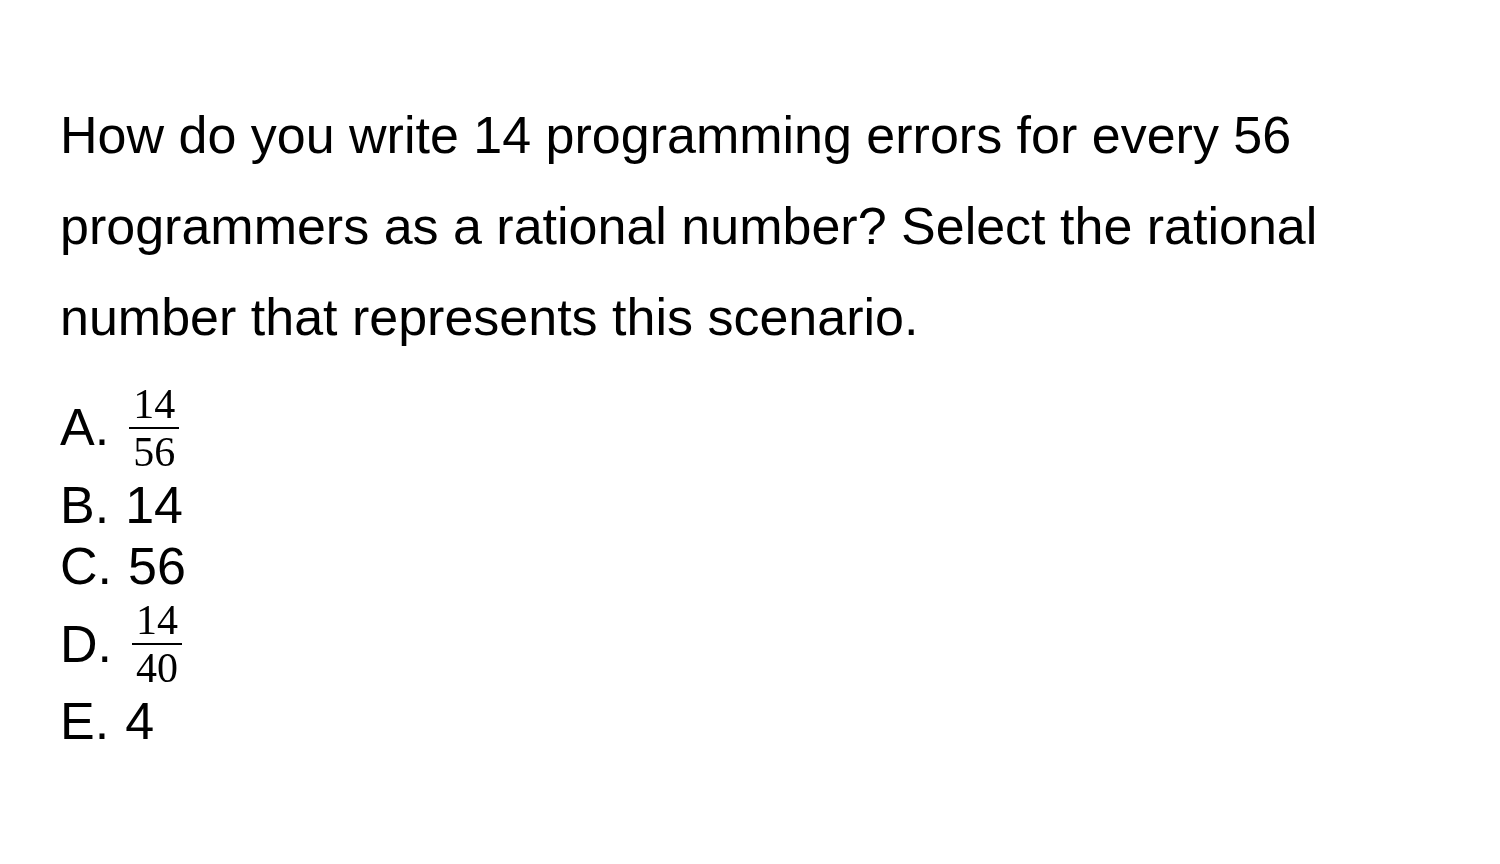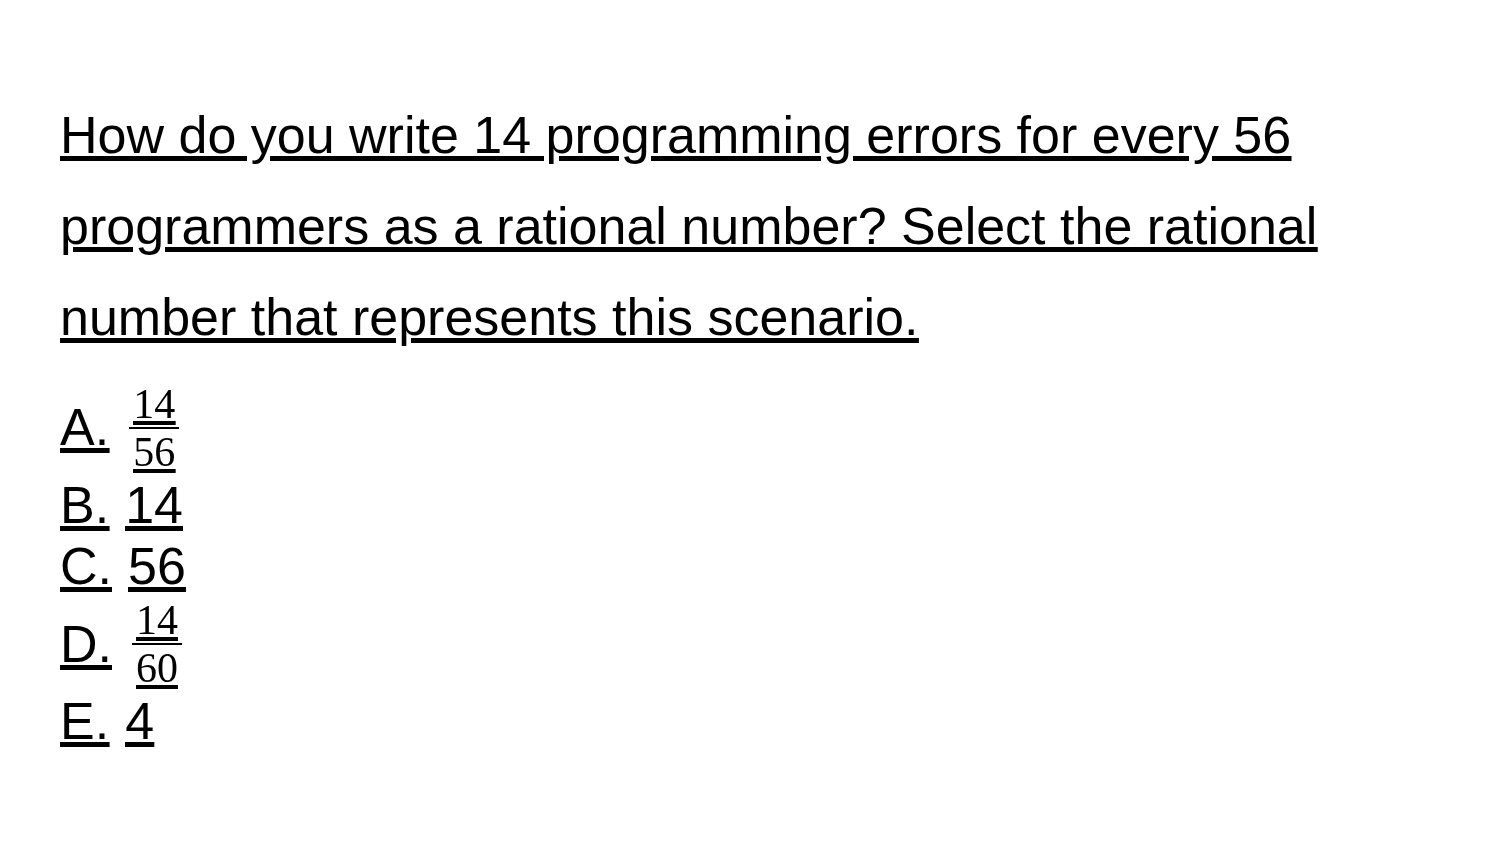--- a/index.html
+++ b/index.html
@@ -1,15 +1,15 @@
 <!DOCTYPE html>
 <html><head>
 <meta charset="utf-8">
 <style>
-* { margin: 0; padding: 0; box-sizing: border-box; text-decoration: underline; }
+* { margin: 0; padding: 0; box-sizing: border-box; }
 html, body { width: 1500px; height: 864px; background: #ffffff; font-family: Arial, Helvetica, sans-serif; color: #000000; overflow: hidden; }
 .container { padding: 90px 60px 0 60px; }
 .question-text { font-size: 52px; line-height: 1.75; margin-bottom: 20px; }
 .options { font-size: 52px; line-height: 1.1; }
 .option { display: flex; align-items: center; margin-bottom: 4px; }
 .option-letter { margin-right: 16px; }
 .fraction { display: inline-flex; flex-direction: column; align-items: center; font-family: 'Times New Roman', Times, serif; font-size: 42px; line-height: 1; vertical-align: middle; margin-left: 4px; }
 .fraction .num { border-bottom: 2.5px solid #000; padding: 0 4px 2px 4px; }
 .fraction .den { padding: 2px 4px 0 4px; }
 .plain-value { }
@@ -31,21 +31,21 @@
       <span class="plain-value">14</span>
     </div>
     <div class="option">
       <span class="option-letter">C.</span>
       <span class="plain-value">56</span>
     </div>
     <div class="option">
       <span class="option-letter">D.</span>
       <span class="fraction">
         <span class="num">14</span>
-        <span class="den">60</span>
+        <span class="den">40</span>
       </span>
     </div>
     <div class="option">
       <span class="option-letter">E.</span>
       <span class="plain-value">4</span>
     </div>
   </div>
 </div>
 
 </body></html>

